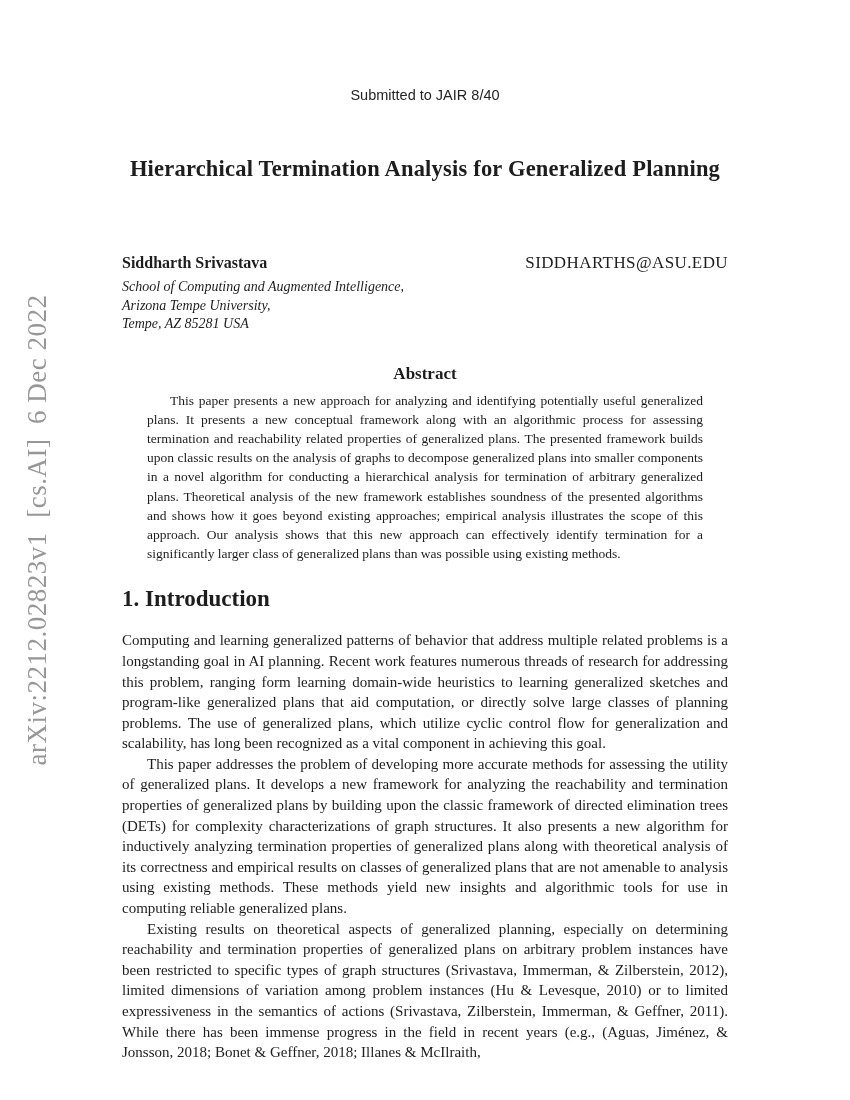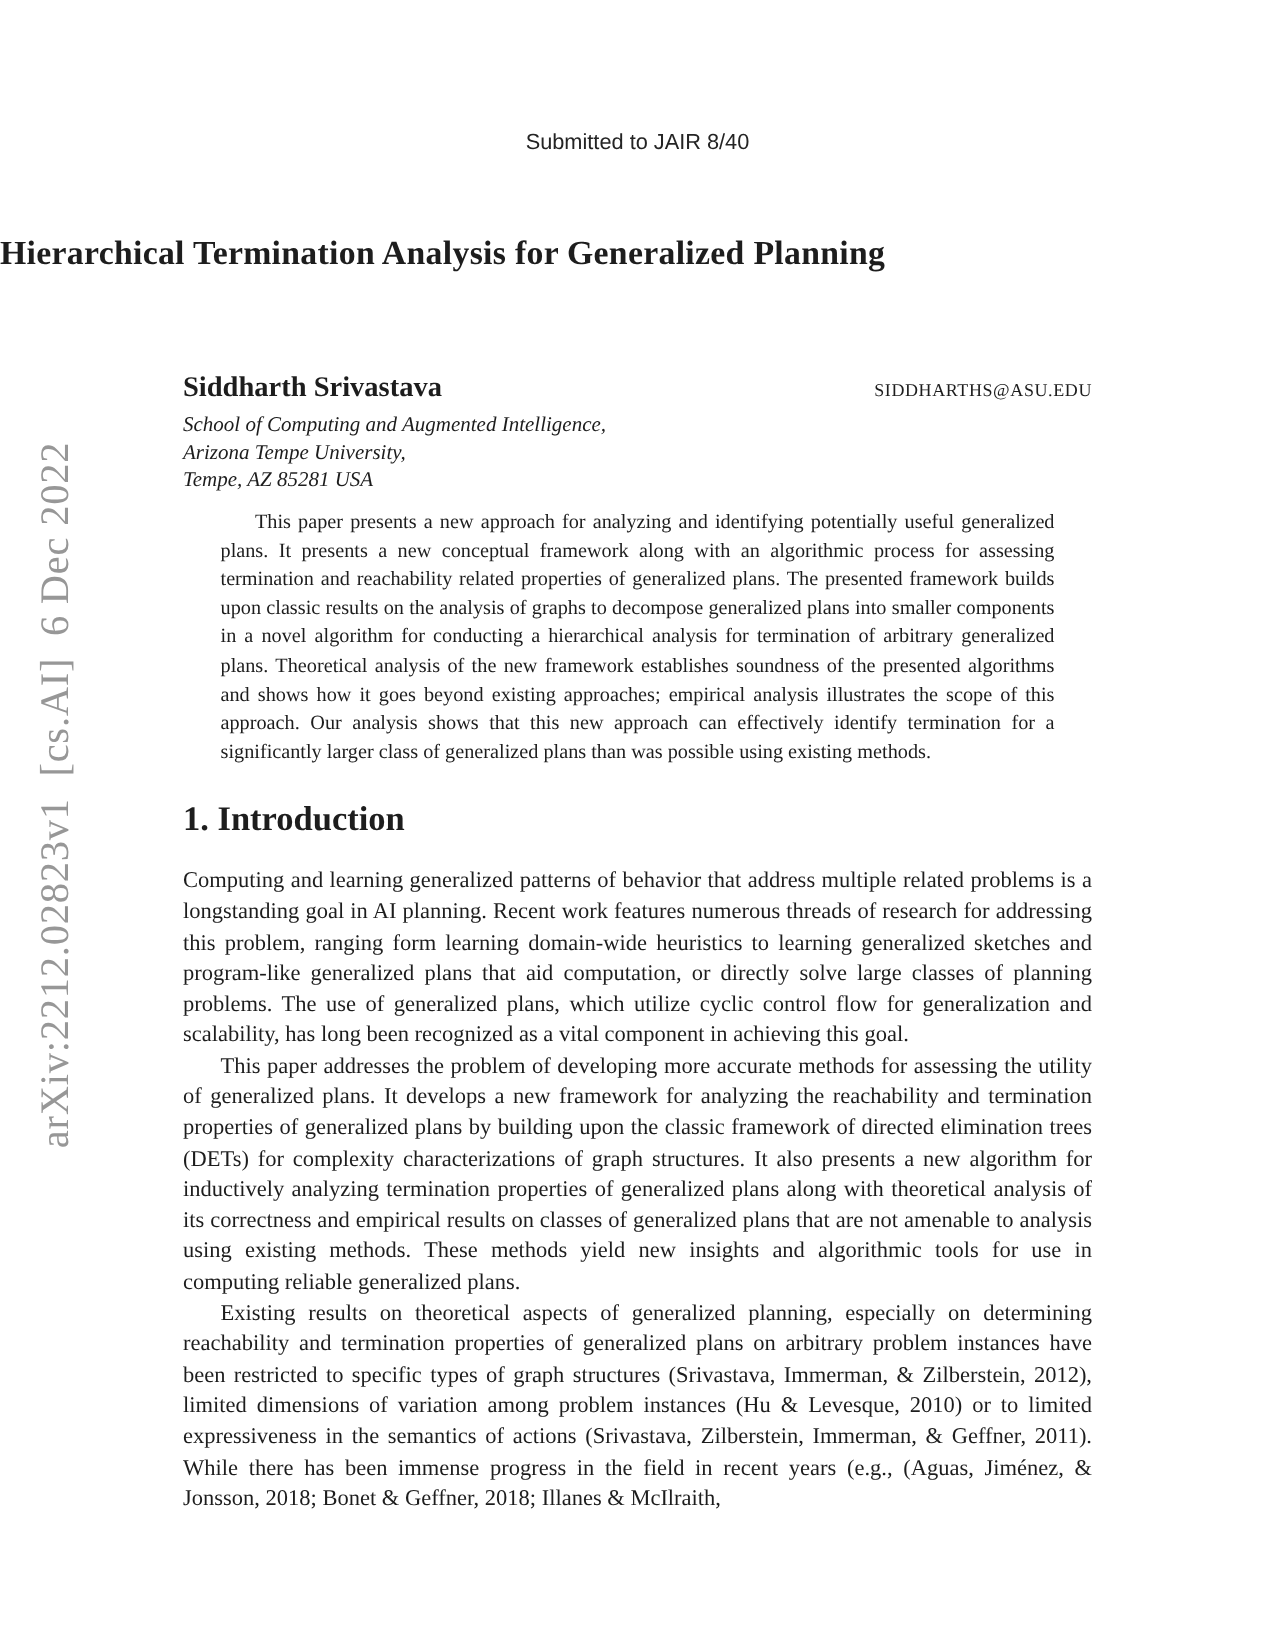--- a/index.html
+++ b/index.html
@@ -25,32 +25,33 @@
   }
   .header-note {
     padding-top: 87px;
     text-align: center;
     font-family: "Liberation Sans", sans-serif;
     font-size: 14.5px;
     color: #242424;
   }
   .title {
     margin-top: 53px;
+    text-align: center;
     font-size: 22.5px;
     font-weight: bold;
     letter-spacing: 0.2px;
   }
   .author-row {
     display: flex;
     justify-content: space-between;
     align-items: baseline;
     margin: 27px 122px 0 122px;
   }
-  .author-name { font-weight: bold; font-size: 19px; }
-  .author-email { font-size: 12px; letter-spacing: 0.4px; margin-top: 44px; }
+  .author-name { font-weight: bold; font-size: 16px; }
+  .author-email { font-size: 17px; letter-spacing: 0.4px; margin-top: 44px; }
   .affiliation {
     margin: 5px 122px 0 122px;
     font-style: italic;
     font-size: 14px;
     line-height: 18.5px;
   }
   .abstract-heading {
     margin-top: 30px;
     text-align: center;
     font-size: 17px;
@@ -92,20 +93,21 @@
     <span class="author-name">Siddharth Srivastava</span>
     <span class="author-email">SIDDHARTHS@ASU.EDU</span>
   </div>
 
   <div class="affiliation">
     <div>School of Computing and Augmented Intelligence,</div>
     <div>Arizona Tempe University,</div>
     <div>Tempe, AZ 85281 USA</div>
   </div>
 
+  <div class="abstract-heading">Abstract</div>
 
   <p class="abstract-body">This paper presents a new approach for analyzing and identifying potentially useful generalized plans. It presents a new conceptual framework along with an algorithmic process for assessing termination and reachability related properties of generalized plans. The presented framework builds upon classic results on the analysis of graphs to decompose generalized plans into smaller components in a novel algorithm for conducting a hierarchical analysis for termination of arbitrary generalized plans. Theoretical analysis of the new framework establishes soundness of the presented algorithms and shows how it goes beyond existing approaches; empirical analysis illustrates the scope of this approach. Our analysis shows that this new approach can effectively identify termination for a significantly larger class of generalized plans than was possible using existing methods.</p>
 
   <div class="section-heading">1. Introduction</div>
 
   <p class="body-para first">Computing and learning generalized patterns of behavior that address multiple related problems is a longstanding goal in AI planning. Recent work features numerous threads of research for addressing this problem, ranging form learning domain-wide heuristics to learning generalized sketches and program-like generalized plans that aid computation, or directly solve large classes of planning problems. The use of generalized plans, which utilize cyclic control flow for generalization and scalability, has long been recognized as a vital component in achieving this goal.</p>
 
   <p class="body-para indented">This paper addresses the problem of developing more accurate methods for assessing the utility of generalized plans. It develops a new framework for analyzing the reachability and termination properties of generalized plans by building upon the classic framework of directed elimination trees (DETs) for complexity characterizations of graph structures. It also presents a new algorithm for inductively analyzing termination properties of generalized plans along with theoretical analysis of its correctness and empirical results on classes of generalized plans that are not amenable to analysis using existing methods. These methods yield new insights and algorithmic tools for use in computing reliable generalized plans.</p>
 
   <p class="body-para indented">Existing results on theoretical aspects of generalized planning, especially on determining reachability and termination properties of generalized plans on arbitrary problem instances have been restricted to specific types of graph structures (Srivastava, Immerman, &amp; Zilberstein, 2012), limited dimensions of variation among problem instances (Hu &amp; Levesque, 2010) or to limited expressiveness in the semantics of actions (Srivastava, Zilberstein, Immerman, &amp; Geffner, 2011). While there has been immense progress in the field in recent years (e.g., (Aguas, Jiménez, &amp; Jonsson, 2018; Bonet &amp; Geffner, 2018; Illanes &amp; McIlraith,</p>

